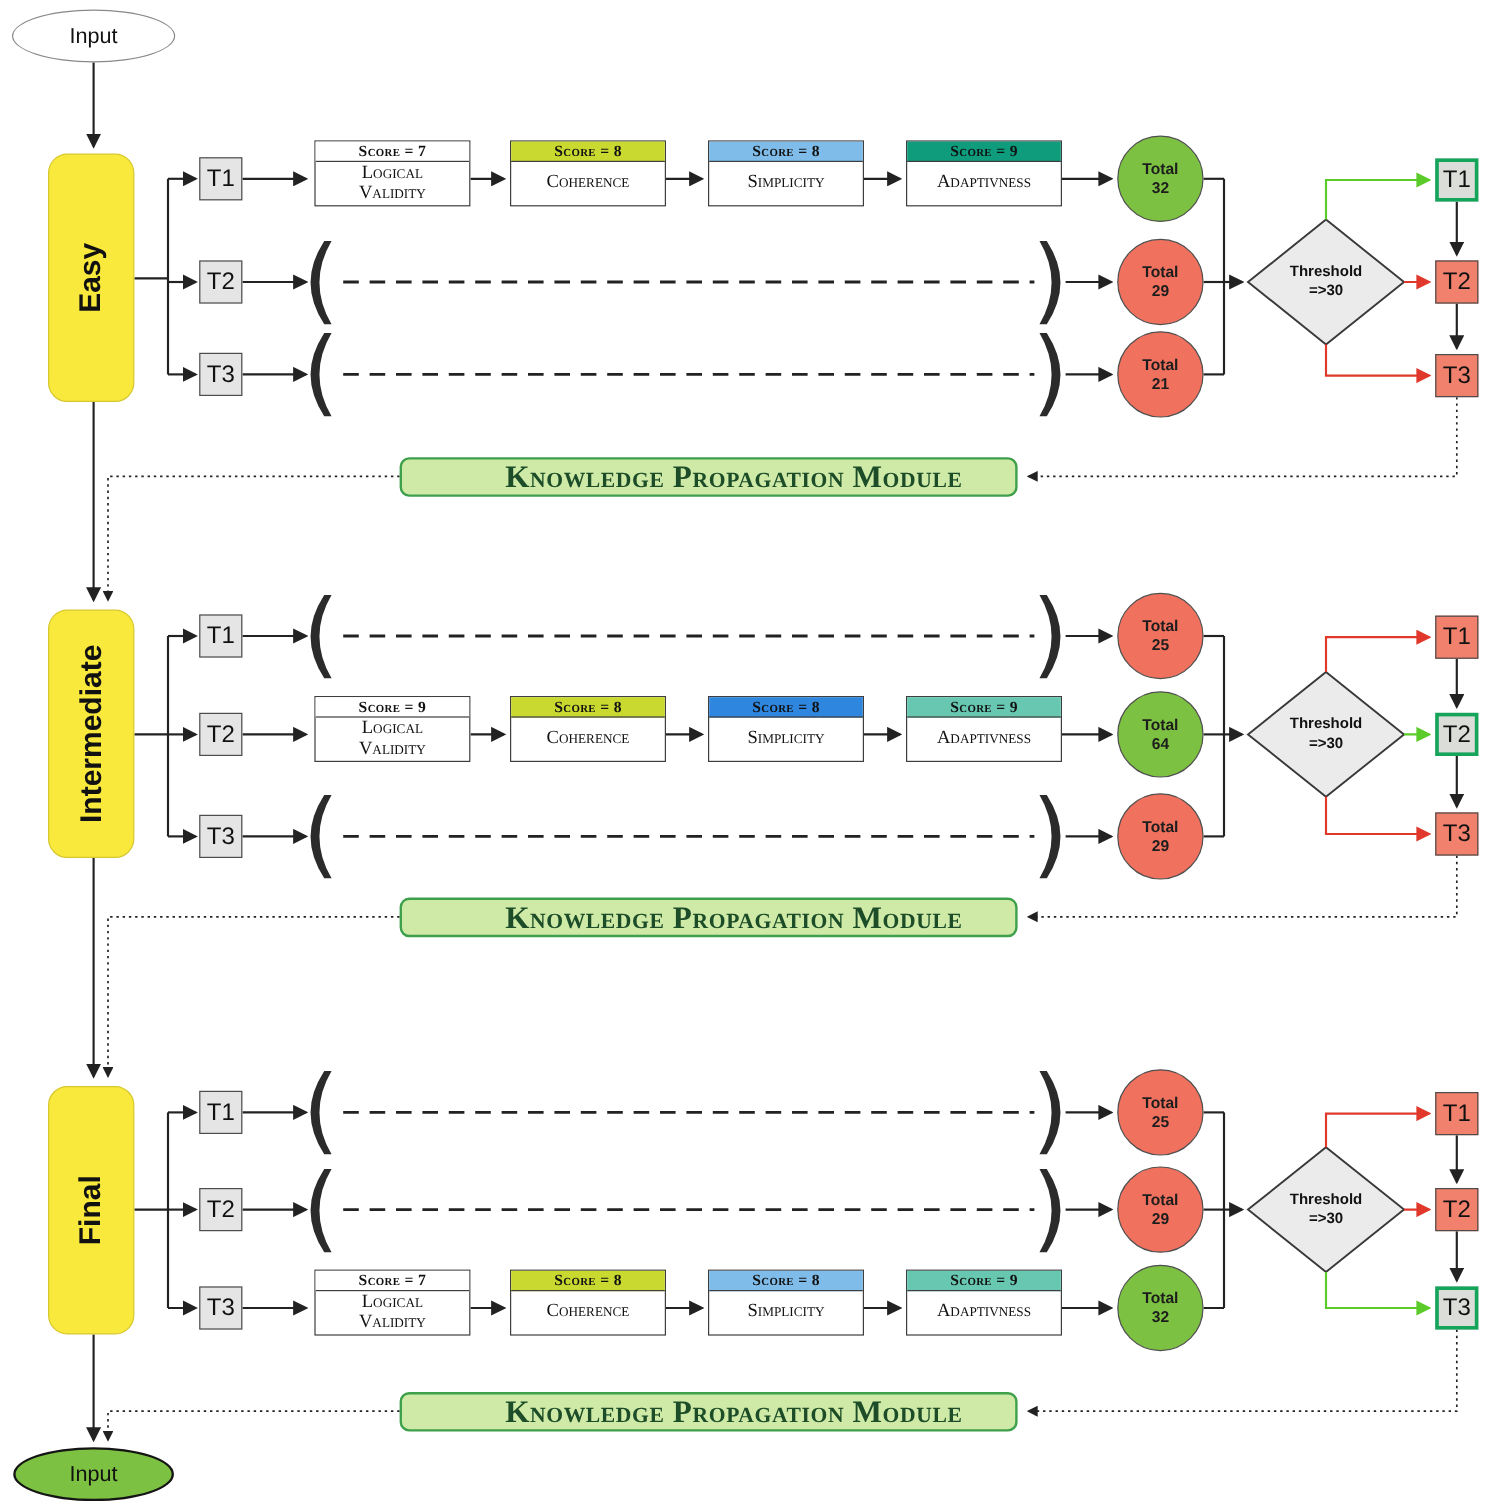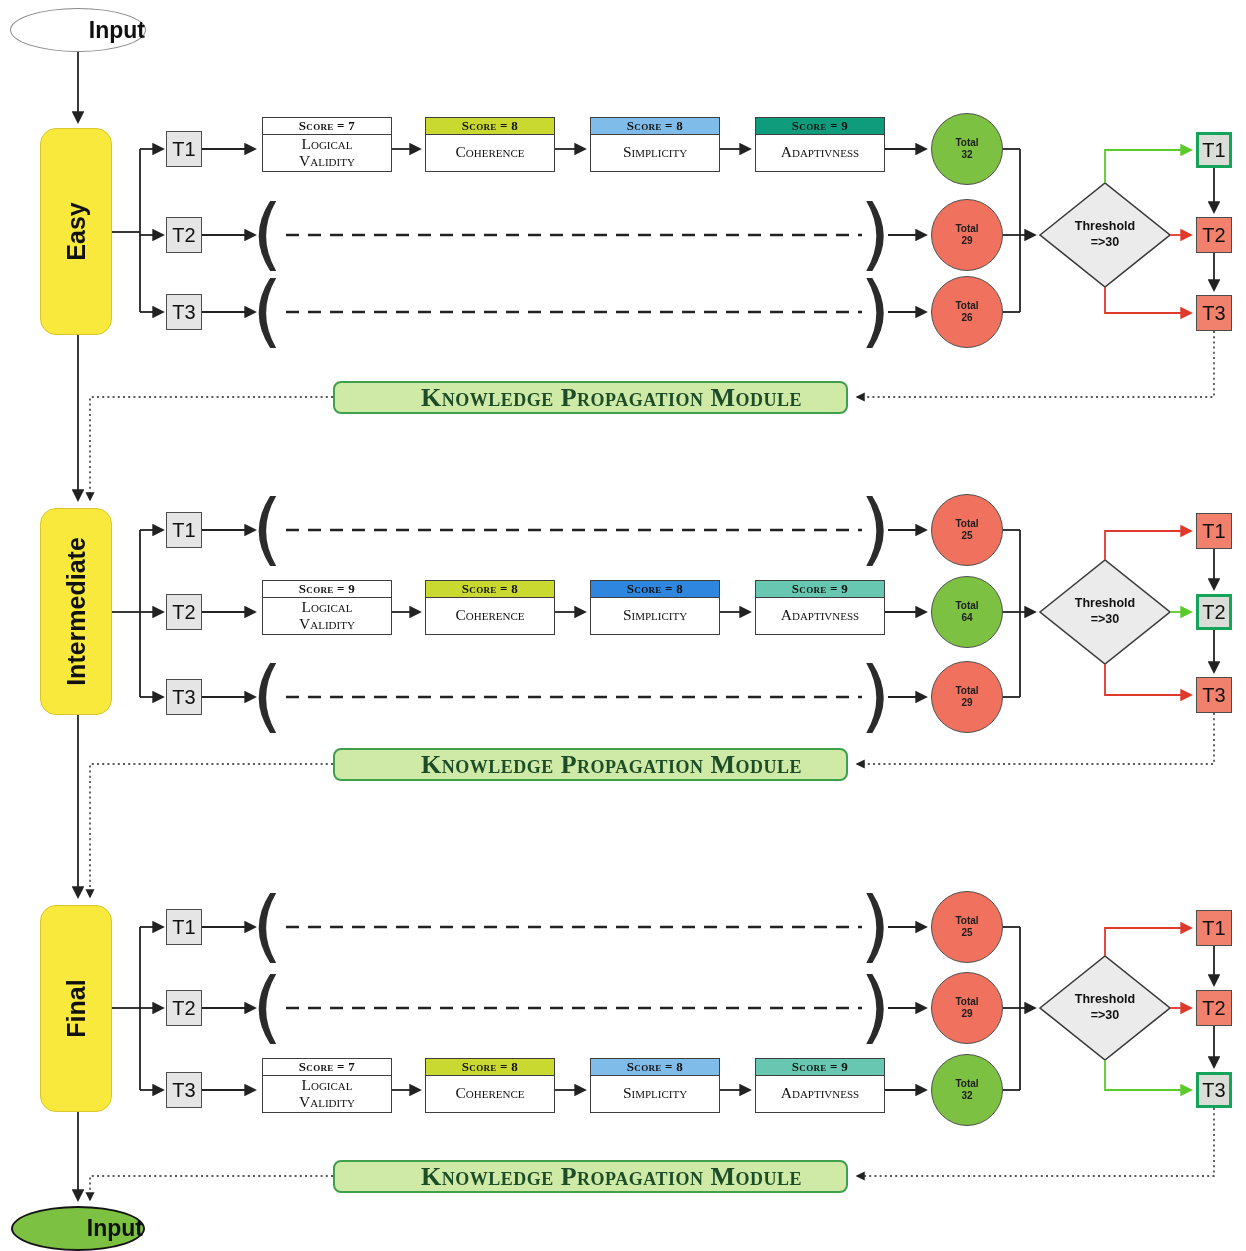--- a/index.html
+++ b/index.html
@@ -1,39 +1,39 @@
 <!DOCTYPE html>
 <html><head>
 <meta charset="utf-8">
 <style>
   * { margin:0; padding:0; box-sizing:border-box; }
   body { background:#ffffff; font-family:"Liberation Sans", sans-serif; }
   .canvas { position:relative; width:1246px; height:1251px; background:#ffffff; overflow:hidden; }
   .layer { position:absolute; left:0; top:0; }
   .node { position:absolute; }
-  .ellipse { border-radius:50%; display:flex; align-items:center; justify-content:flex-end;
-             font-weight:bold; font-size:23px; color:#111; }
+  .ellipse { border-radius:50%; display:flex; align-items:center; justify-content:center;
+             font-weight:normal; font-size:18px; color:#111; }
   .ellipse.input { background:#ffffff; border:1.6px solid #8a8a8a; }
   .ellipse.output { background:#7CC141; border:2px solid #151515; }
   .stage { background:#F8E93C; border:1.5px solid #d6c72e; border-radius:16px;
            display:flex; align-items:center; justify-content:center; }
   .stage span { transform:rotate(-90deg); white-space:nowrap; font-weight:bold; font-size:25px; color:#111; }
   .tbox { width:36px; height:36px; background:#E5E5E5; border:1.6px solid #4c4c4c;
           display:flex; align-items:center; justify-content:center; font-size:20px; color:#111; }
   .scorebox { width:130px; height:55px; border:1.6px solid #3e3e3e; background:#fff;
               font-family:"Liberation Serif", serif; }
   .score-header { height:17px; border-bottom:1.6px solid #3e3e3e; display:flex; align-items:center;
                   justify-content:center; font-size:13px; font-weight:bold; font-variant:small-caps;
                   letter-spacing:.3px; color:#111; }
   .score-body { height:35px; display:flex; align-items:center; justify-content:center;
                 text-align:center; font-size:15.5px; font-variant:small-caps; line-height:1.05;
                 color:#111; padding:0 4px; }
   .circle { width:72px; height:72px; border-radius:50%; border:1.6px solid #4f4f4f;
             display:flex; flex-direction:column; align-items:center; justify-content:center;
-            font-weight:bold; font-size:10px; color:#1d1d1d; line-height:1.25; }
+            font-weight:bold; font-size:13px; color:#1d1d1d; line-height:1.25; }
   .diamond-label { width:120px; text-align:center; font-weight:bold; font-size:12.5px;
                    color:#111; line-height:1.3; }
   .rightbox { width:36px; height:36px; display:flex; align-items:center; justify-content:center;
               font-size:20px; color:#111; }
   .rightbox.fail { background:#F1806C; border:1.6px solid #4c4c4c; }
   .rightbox.pass { background:#DADDD8; border:3px solid #14A45A; }
   .kpm { width:515px; height:33px; background:#CFEAA7; border:2px solid #3FA04C; border-radius:8px;
          display:flex; align-items:center; justify-content:center; font-family:"Liberation Serif", serif;
          font-variant:small-caps; font-weight:bold; font-size:26px; letter-spacing:.5px; color:#1C4D28;padding-left:42px; }
   .bracket { position:absolute; font-size:78px; line-height:80px; font-family:"DejaVu Sans", sans-serif;
@@ -246,21 +246,21 @@
   <div class="node circle" style="left: 931px; top: 113px; background: rgb(124, 193, 65);">
     <div>Total</div>
     <div>32</div>
   </div>
   <div class="node circle" style="left: 931px; top: 199px; background: rgb(240, 113, 94);">
     <div>Total</div>
     <div>29</div>
   </div>
   <div class="node circle" style="left: 931px; top: 276px; background: rgb(240, 113, 94);">
     <div>Total</div>
-    <div>26</div>
+    <div>21</div>
   </div>
 
   <div class="node diamond-label" style="left:1045px; top:218px;">
     <div>Threshold</div>
       <div>=&gt;30</div>
   </div>
 
   <div class="node rightbox pass" style="left:1196px; top:132px;">T1</div>
   <div class="node rightbox fail" style="left:1196px; top:217px;">T2</div>
   <div class="node rightbox fail" style="left:1196px; top:295px;">T3</div>

